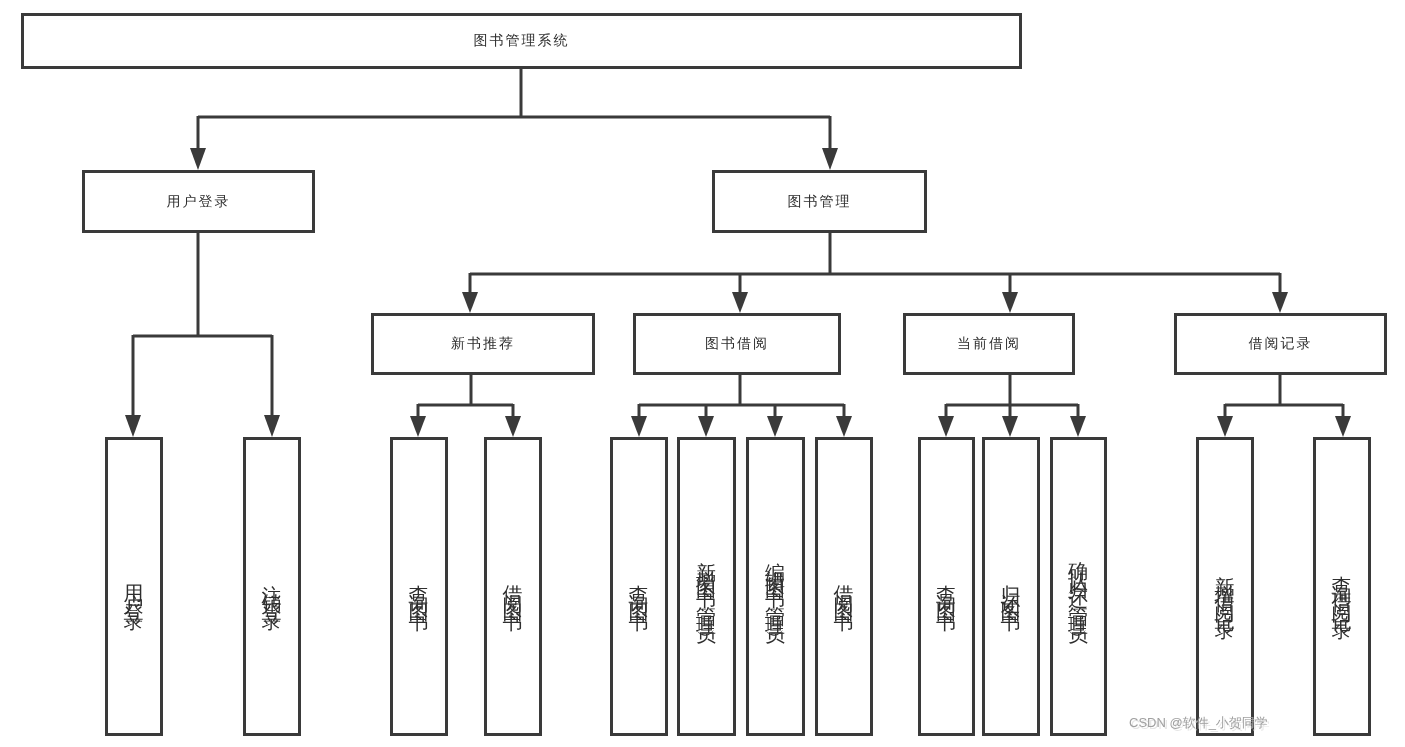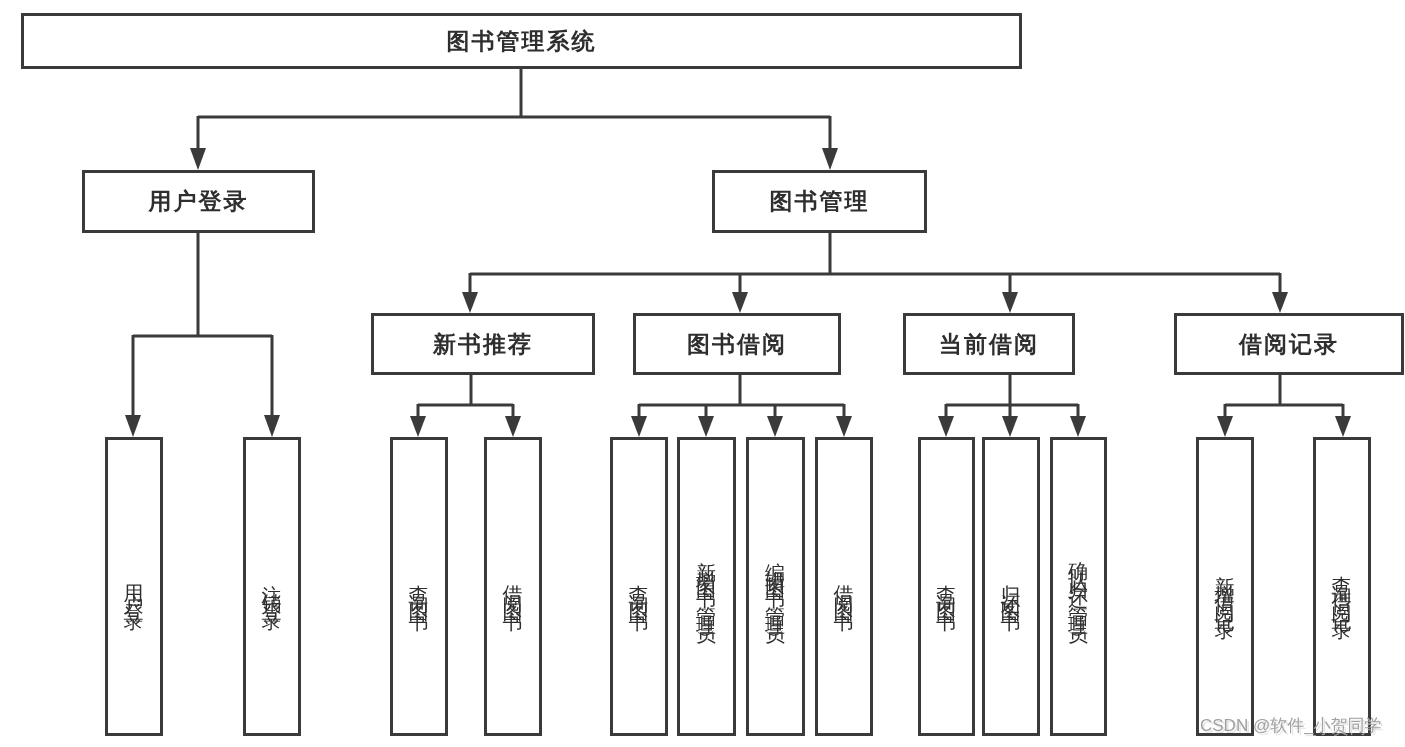--- a/index.html
+++ b/index.html
@@ -25,38 +25,37 @@
     position: absolute;
     box-sizing: border-box;
     border: 3px solid #3a3a3a;
     background: #ffffff;
     display: flex;
     align-items: center;
     justify-content: center;
     color: #2e2e2e;
   }
   .hbox {
-    font-size: 23px;
+    font-size: 14px;
     letter-spacing: 2px;
     white-space: nowrap;
-    font-weight: bold;
   }
   .vbox span {
     writing-mode: vertical-rl;
     text-orientation: mixed;
     font-size: 20px;
     letter-spacing: 9px;
     line-height: 1;
     color: #2e2e2e;
   }
   .watermark {
     position: absolute;
-    left: 1200px;
+    left: 1129px;
     top: 714px;
-    font-size: 17px;
+    font-size: 13px;
     color: #a0a0a0;
     text-shadow: 2px 2px 0 rgba(215,215,215,0.65);
     white-space: nowrap;
   }
 </style>
 </head>
 <body>
 
 <div class="canvas">
 
@@ -149,21 +148,21 @@
 
   <div class="box hbox" style="left:363px; top:313px; width:224px; height:62px;margin-left:8px;">
     <span>新书推荐</span>
   </div>
   <div class="box hbox" style="left:633px; top:313px; width:208px; height:62px;">
     <span>图书借阅</span>
   </div>
   <div class="box hbox" style="left:903px; top:313px; width:172px; height:62px;">
     <span>当前借阅</span>
   </div>
-  <div class="box hbox" style="left:1174px; top:313px; width:230px; height:62px;text-align:right;">
+  <div class="box hbox" style="left:1174px; top:313px; width:213px; height:62px;text-align:right;">
     <span>借阅记录</span>
   </div>
 
   <div class="box vbox" style="left:105px; top:437px; width:58px; height:299px;">
     <span>用户登录</span>
   </div>
   <div class="box vbox" style="left:243px; top:437px; width:58px; height:299px;">
     <span>注销登录</span>
   </div>
 

